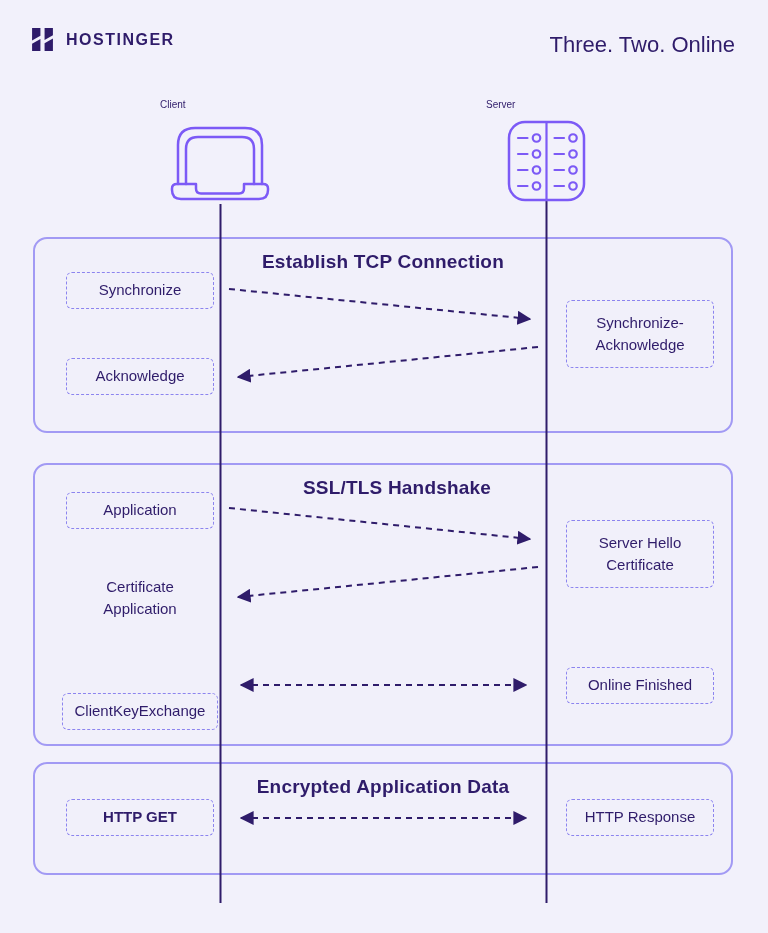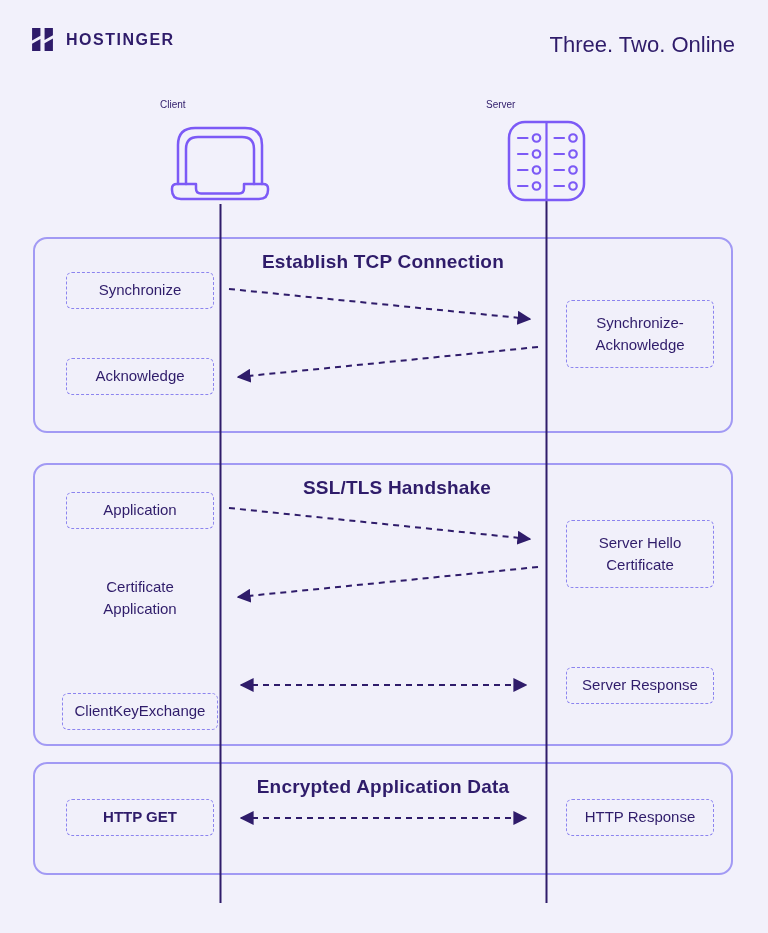--- a/index.html
+++ b/index.html
@@ -85,21 +85,21 @@
   </div>
 
   <div class="msg m-synchronize">Synchronize</div>
   <div class="msg m-synack">Synchronize-Acknowledge</div>
   <div class="msg m-acknowledge">Acknowledge</div>
 
   <div class="msg m-clienthello">Application</div>
   <div class="msg m-serverhello">Server Hello Certificate</div>
   <div class="msg no-border m-certverif">Certificate Application</div>
   <div class="msg m-clientkey">ClientKeyExchange</div>
-  <div class="msg m-serverfinished">Server Response</div>
+  <div class="msg m-serverfinished">Online Finished</div>
 
   <div class="msg m-httpget">HTTP GET</div>
   <div class="msg m-httpresponse">HTTP Response</div>
 
   <svg class="overlay" width="768" height="933" viewBox="0 0 768 933">
     <defs>
       <marker id="ah" viewBox="0 0 10 10" refX="9" refY="5" markerWidth="7" markerHeight="7" orient="auto-start-reverse">
         <path class="arrowhead" d="M0,0 L10,5 L0,10 Z"></path>
       </marker>
     </defs>

